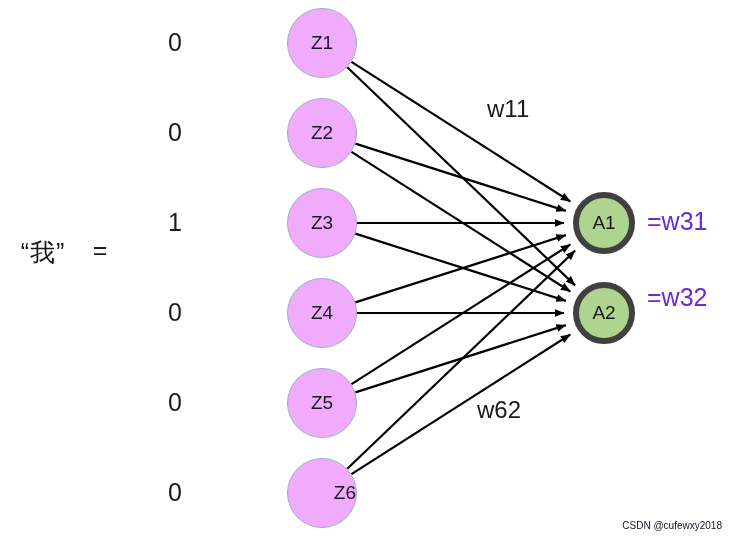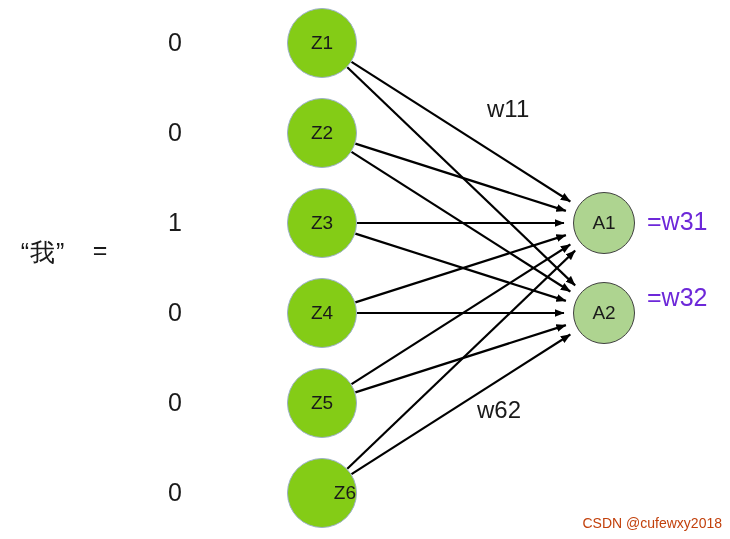--- a/index.html
+++ b/index.html
@@ -65,50 +65,50 @@
     display: flex;
     align-items: center;
     justify-content: center;
     box-sizing: border-box;
     font-size: 19px;
     color: #1a1a1a;
   }
   .node-z {
     width: 70px;
     height: 70px;
-    background: #84cc16;
+    background: #f0abfc;
     border: 1px solid #9bb0c6;
   }
   .node-a {
     width: 62px;
     height: 62px;
     background: #aed490;
-    border: 1px solid #404040;
+    border: 6px solid #404040;
   }
   .node-label {
     pointer-events: none;
   }
   .weight-label {
     position: absolute;
     font-size: 24px;
     color: #1a1a1a;
     white-space: nowrap;
   }
   .out-label {
     position: absolute;
     font-size: 25px;
     color: #6d28d9;
     white-space: nowrap;
   }
   .watermark {
     position: absolute;
     right: 8px;
     bottom: 8px;
-    font-size: 14px;
-    color: #c2410c;
+    font-size: 10px;
+    color: #0f172a;
     white-space: nowrap;
   }
 </style>
 </head>
 <body>
 
 <div id="canvas">
 
   <svg id="edges" viewBox="0 0 730 539" width="730" height="539" aria-hidden="true">
       <defs>

